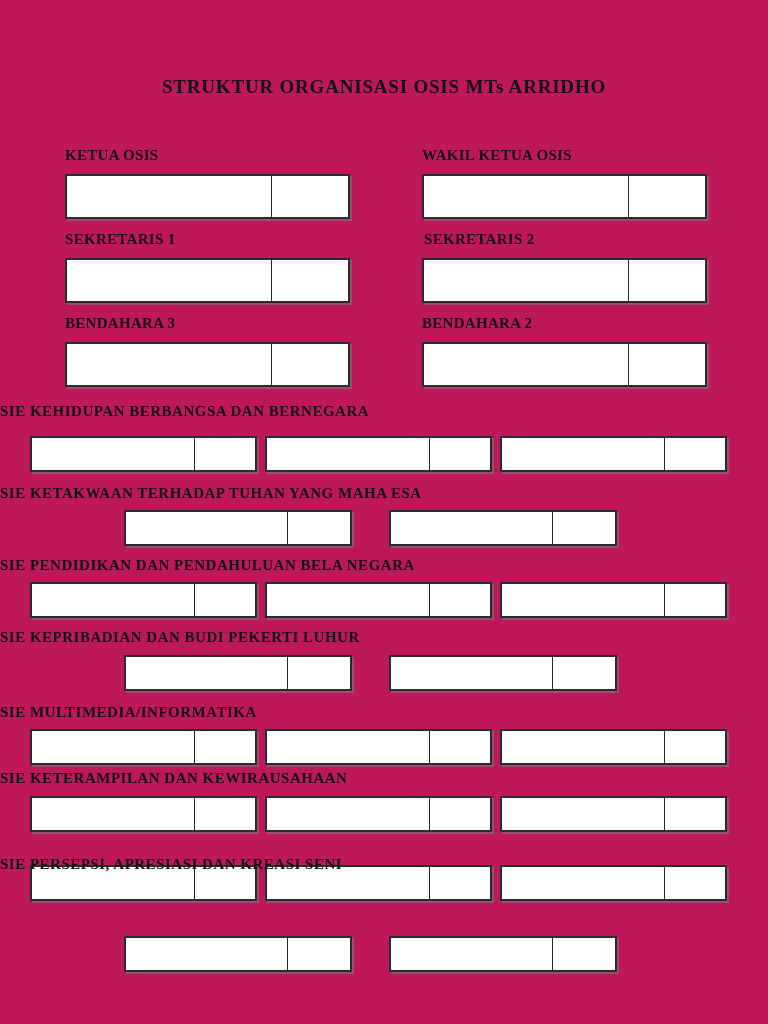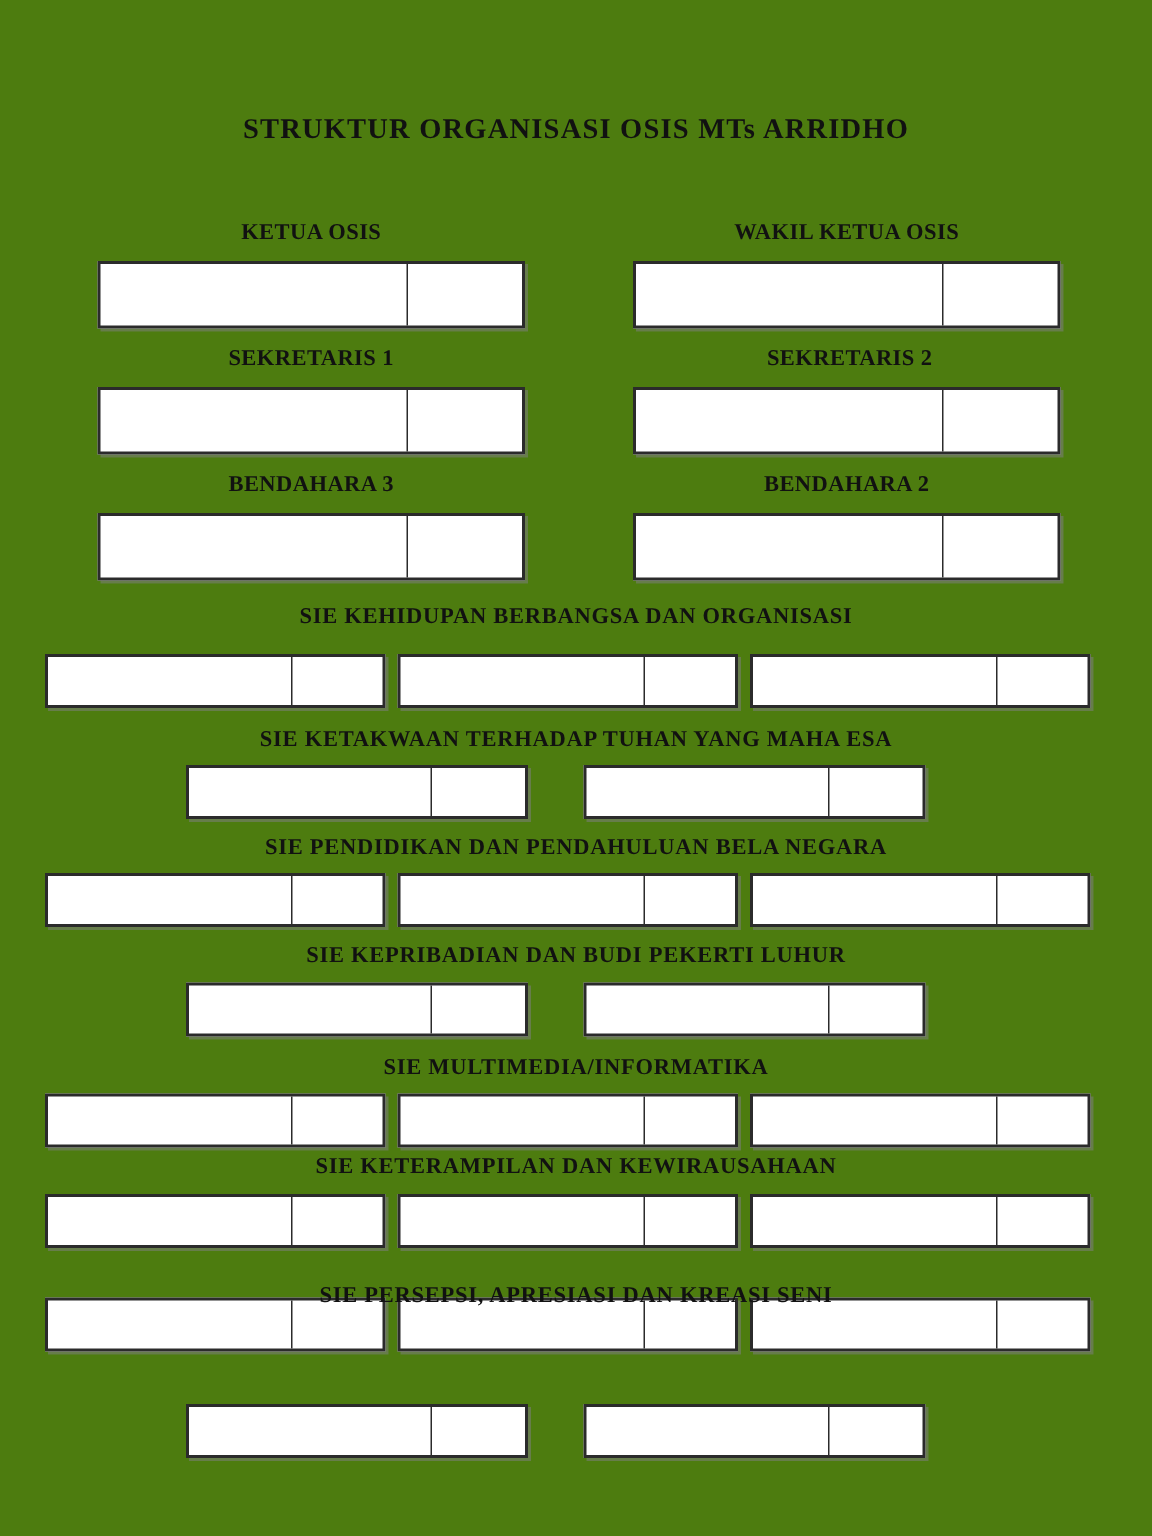--- a/index.html
+++ b/index.html
@@ -7,34 +7,33 @@
     width:768px; height:1024px;
     background:#ffffff;
     font-family:"Liberation Serif", serif;
     color:#111111;
     position:relative;
     overflow:hidden;
   }
   .page {
     position:relative;
     width:768px; height:1024px;
-    background:#4d7c0f;
+    background:#be185d;
   }
   .title {
     position:absolute; top:76px; left:0; width:768px;
     margin:0;
     text-align:center;
     font-size:19px; font-weight:bold;
     letter-spacing:0.8px;
   }
   .lbl {
     position:absolute;
     font-size:15px; font-weight:bold;
     letter-spacing:0.3px;
-    text-align:center;
     white-space:nowrap;
   }
   .sie-lbl {
     left:0; width:768px;
     letter-spacing:0.5px;
   }
   .box {
     position:absolute;
     display:flex;
     background:#ffffff;
@@ -87,21 +86,21 @@
   <div class="lbl" style="top:315px;left:422px;width:285px">BENDAHARA 2</div>
   <div class="box ob" style="top:342px;left:65px">
     <div class="c1"></div>
     <div class="c2"></div>
   </div>
   <div class="box ob" style="top:342px;left:422px">
     <div class="c1"></div>
     <div class="c2"></div>
   </div>
 
-  <div class="lbl sie-lbl" style="top:403px">SIE KEHIDUPAN BERBANGSA DAN ORGANISASI</div>
+  <div class="lbl sie-lbl" style="top:403px">SIE KEHIDUPAN BERBANGSA DAN BERNEGARA</div>
   <div class="box wb" style="top:436px;left:30px">
     <div class="c1"></div>
       <div class="c2"></div>
   </div>
   <div class="box wb" style="top:436px;left:265px">
     <div class="c1"></div>
       <div class="c2"></div>
   </div>
   <div class="box wb" style="top:436px;left:500px">
     <div class="c1"></div>

